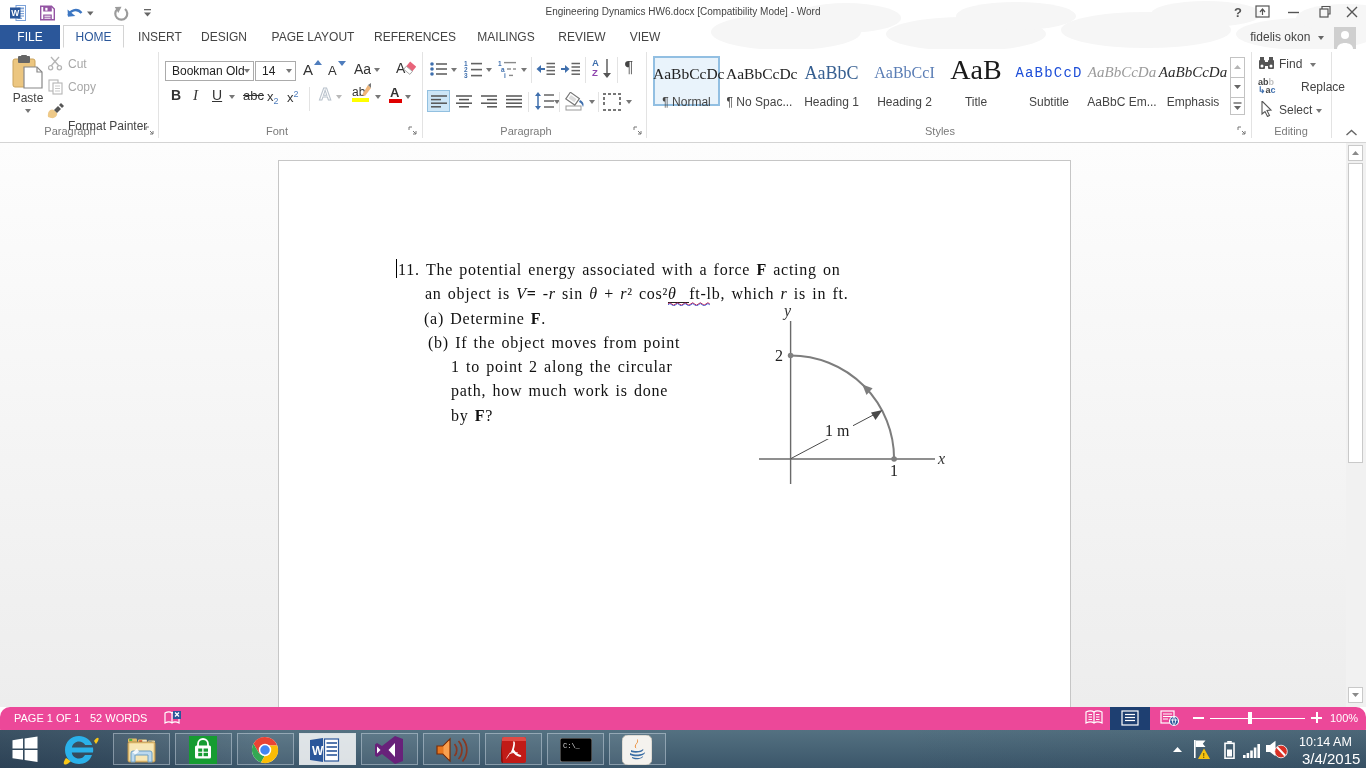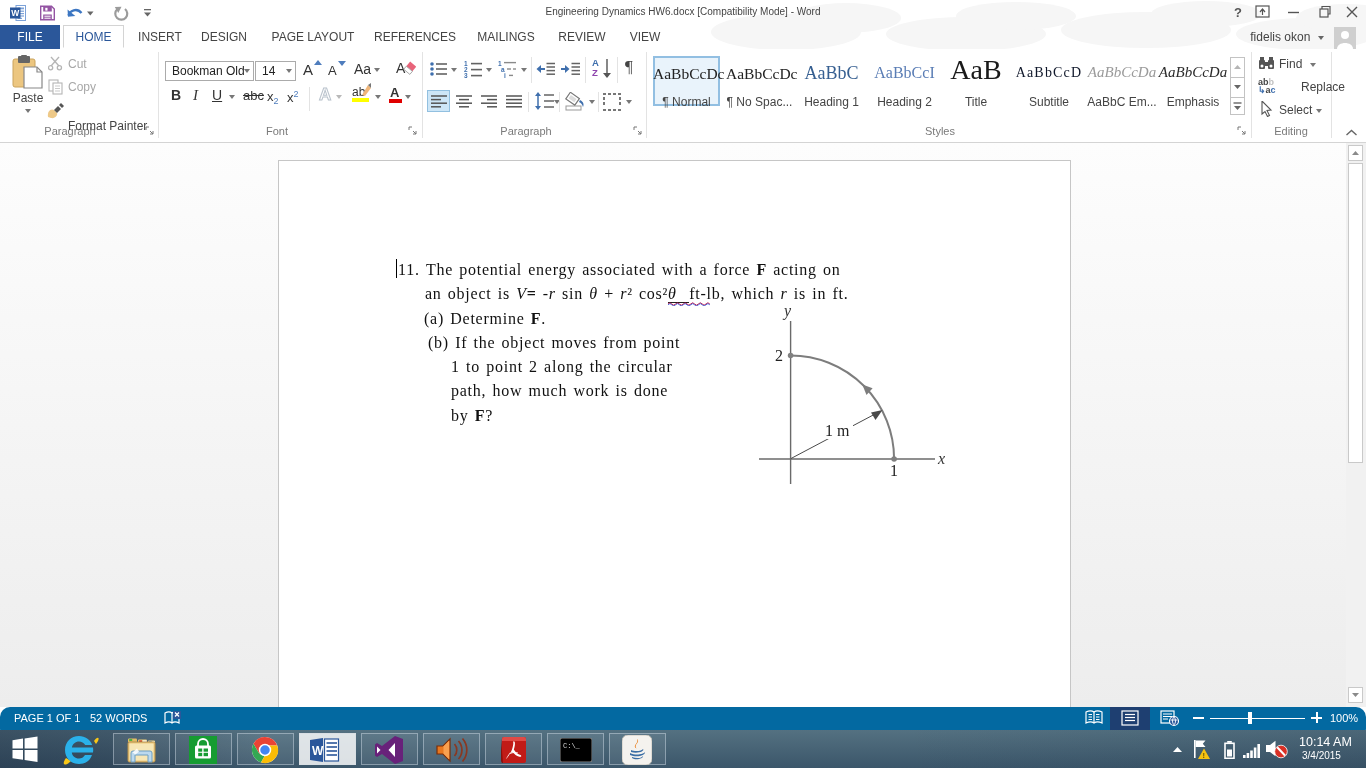--- a/index.html
+++ b/index.html
@@ -29,21 +29,21 @@
 #docarea{left:0;top:143px;width:1346px;height:564px;background:linear-gradient(#fdfdfd,#ededed);overflow:hidden;}
 #page{position:absolute;left:278px;top:17px;width:791px;height:548px;background:#fff;border:1px solid #c6c6c6;border-bottom:none;}
 #blank{border-bottom:1.2px solid #222;position:relative;display:inline-block;line-height:1;}
 #cursor{position:absolute;left:117px;top:98px;width:1.2px;height:19px;background:#000;}
 #doctext{position:absolute;left:119px;top:97px;width:580px;font-family:"Liberation Serif",serif;font-size:16px;color:#111;line-height:24.3px;letter-spacing:0.75px;word-spacing:1.5px;}
 
 #vscroll{left:1346px;top:143px;width:20px;height:564px;background:#f1f1f1;}
 .sbtn{position:absolute;left:2px;width:15px;height:16px;background:#fff;border:1px solid #c9c9c9;box-sizing:border-box;}
 #sthumb{position:absolute;left:2px;top:20px;width:15px;height:300px;background:#fff;border:1px solid #c9c9c9;box-sizing:border-box;}
 
-#statusbar{left:0;top:707px;width:1366px;height:32px;background:#0369a1;color:#fff;font-size:11px;border-radius:10px;}
+#statusbar{left:0;top:707px;width:1366px;height:32px;background:#ec4899;color:#fff;font-size:11px;border-radius:10px;}
 .sitem{position:absolute;top:5px;}
 
 #taskbar{left:0;top:730px;width:1366px;height:38px;background:linear-gradient(90deg, rgba(20,32,52,0.38) 0px, rgba(20,32,52,0.30) 108px, rgba(20,32,52,0.0) 260px, rgba(20,32,52,0.0) 900px, rgba(20,32,52,0.12) 1366px), linear-gradient(#547181,#3b566a);}
 .tbtn{position:absolute;top:3px;width:57px;height:32px;border:1px solid rgba(230,240,250,0.4);background:rgba(255,255,255,0.07);box-sizing:border-box;}
 .tray{position:absolute;color:#fff;}
 </style></head>
 <body>
 <div id="app">
 
 <div class="abs" id="titlebar">
@@ -404,21 +404,21 @@
 <div class="abs" style="left:653px;top:16px;width:67px;text-align:center;font-family:'Liberation Serif';font-size:15.5px;color:#222;">AaBbCcDc</div>
 <div class="abs" style="left:653px;top:46px;width:67px;text-align:center;font-size:12px;color:#444;">¶ Normal</div>
 <div class="abs" style="left:726px;top:16px;width:67px;text-align:center;font-family:'Liberation Serif';font-size:15.5px;color:#222;">AaBbCcDc</div>
 <div class="abs" style="left:726px;top:46px;width:67px;text-align:center;font-size:12px;color:#444;">¶ No Spac...</div>
 <div class="abs" style="left:798px;top:14px;width:67px;text-align:center;font-family:'Liberation Serif';font-size:18px;color:#365f91;">AaBbC</div>
 <div class="abs" style="left:798px;top:46px;width:67px;text-align:center;font-size:12px;color:#444;">Heading 1</div>
 <div class="abs" style="left:871px;top:15px;width:67px;text-align:center;font-family:'Liberation Serif';font-size:16px;color:#5a7db5;">AaBbCcI</div>
 <div class="abs" style="left:871px;top:46px;width:67px;text-align:center;font-size:12px;color:#444;">Heading 2</div>
 <div class="abs" style="left:941px;top:5px;width:70px;text-align:center;font-family:'Liberation Serif';font-size:28px;color:#1a1a1a;">AaB</div>
 <div class="abs" style="left:941px;top:46px;width:70px;text-align:center;font-size:12px;color:#444;">Title</div>
-<div class="abs" style="left:1014px;top:16px;width:70px;text-align:center;font-family:Liberation Serif, serif;font-size:14px;color:#0f172a;letter-spacing:1.2px;">AaBbCcD</div>
+<div class="abs" style="left:1014px;top:16px;width:70px;text-align:center;font-family:Liberation Mono, monospace;font-size:14px;color:#1d4ed8;letter-spacing:1.2px;">AaBbCcD</div>
 <div class="abs" style="left:1014px;top:46px;width:70px;text-align:center;font-size:12px;color:#444;">Subtitle</div>
 <div class="abs" style="left:1086px;top:15px;width:72px;text-align:center;font-family:'Liberation Serif';font-style:italic;font-size:15px;color:#9a9a9a;">AaBbCcDa</div>
 <div class="abs" style="left:1086px;top:46px;width:72px;text-align:center;font-size:12px;color:#444;">AaBbC Em...</div>
 <div class="abs" style="left:1158px;top:15px;width:70px;text-align:center;font-family:'Liberation Serif';font-style:italic;font-size:15px;color:#2a2a2a;">AaBbCcDa</div>
 <div class="abs" style="left:1158px;top:46px;width:70px;text-align:center;font-size:12px;color:#444;">Emphasis</div>
 
 <svg class="abs" style="left:1230px;top:8px;" width="15" height="58" viewBox="0 0 15 58">
  <g fill="#fff" stroke="#c3c3c3" stroke-width="1">
           <rect x="0.5" y="0.5" width="14" height="20"></rect>
           <rect x="0.5" y="20.5" width="14" height="20"></rect>
@@ -689,14 +689,14 @@
           <rect x="10.8" y="3.5" width="2.6" height="10.5"></rect>
           <rect x="14.4" y="0" width="2.6" height="14"></rect>
         </g>
 </svg>
 <svg class="abs" style="left:1266px;top:10px;" width="23" height="19" viewBox="0 0 23 19">
  <path d="M0 5 L4 5 L9.5 0.8 L9.5 16.2 L4 12 L0 12 Z" fill="#fff"></path>
  <circle cx="15" cy="11.5" r="6.3" fill="#d93025" stroke="#fff" stroke-width="0.8"></circle>
  <line x1="11.2" y1="7.2" x2="19" y2="15.5" stroke="#fff" stroke-width="2"></line>
 </svg>
 <div class="tray" style="left:1299px;top:5px;font-size:12.5px;">10:14 AM</div>
-<div class="tray" style="left:1302px;top:20px;font-size:10px;">3/4/2015</div>
+<div class="tray" style="left:1302px;top:20px;font-size:15px;">3/4/2015</div>
 </div>
 </div>
 </body></html>

